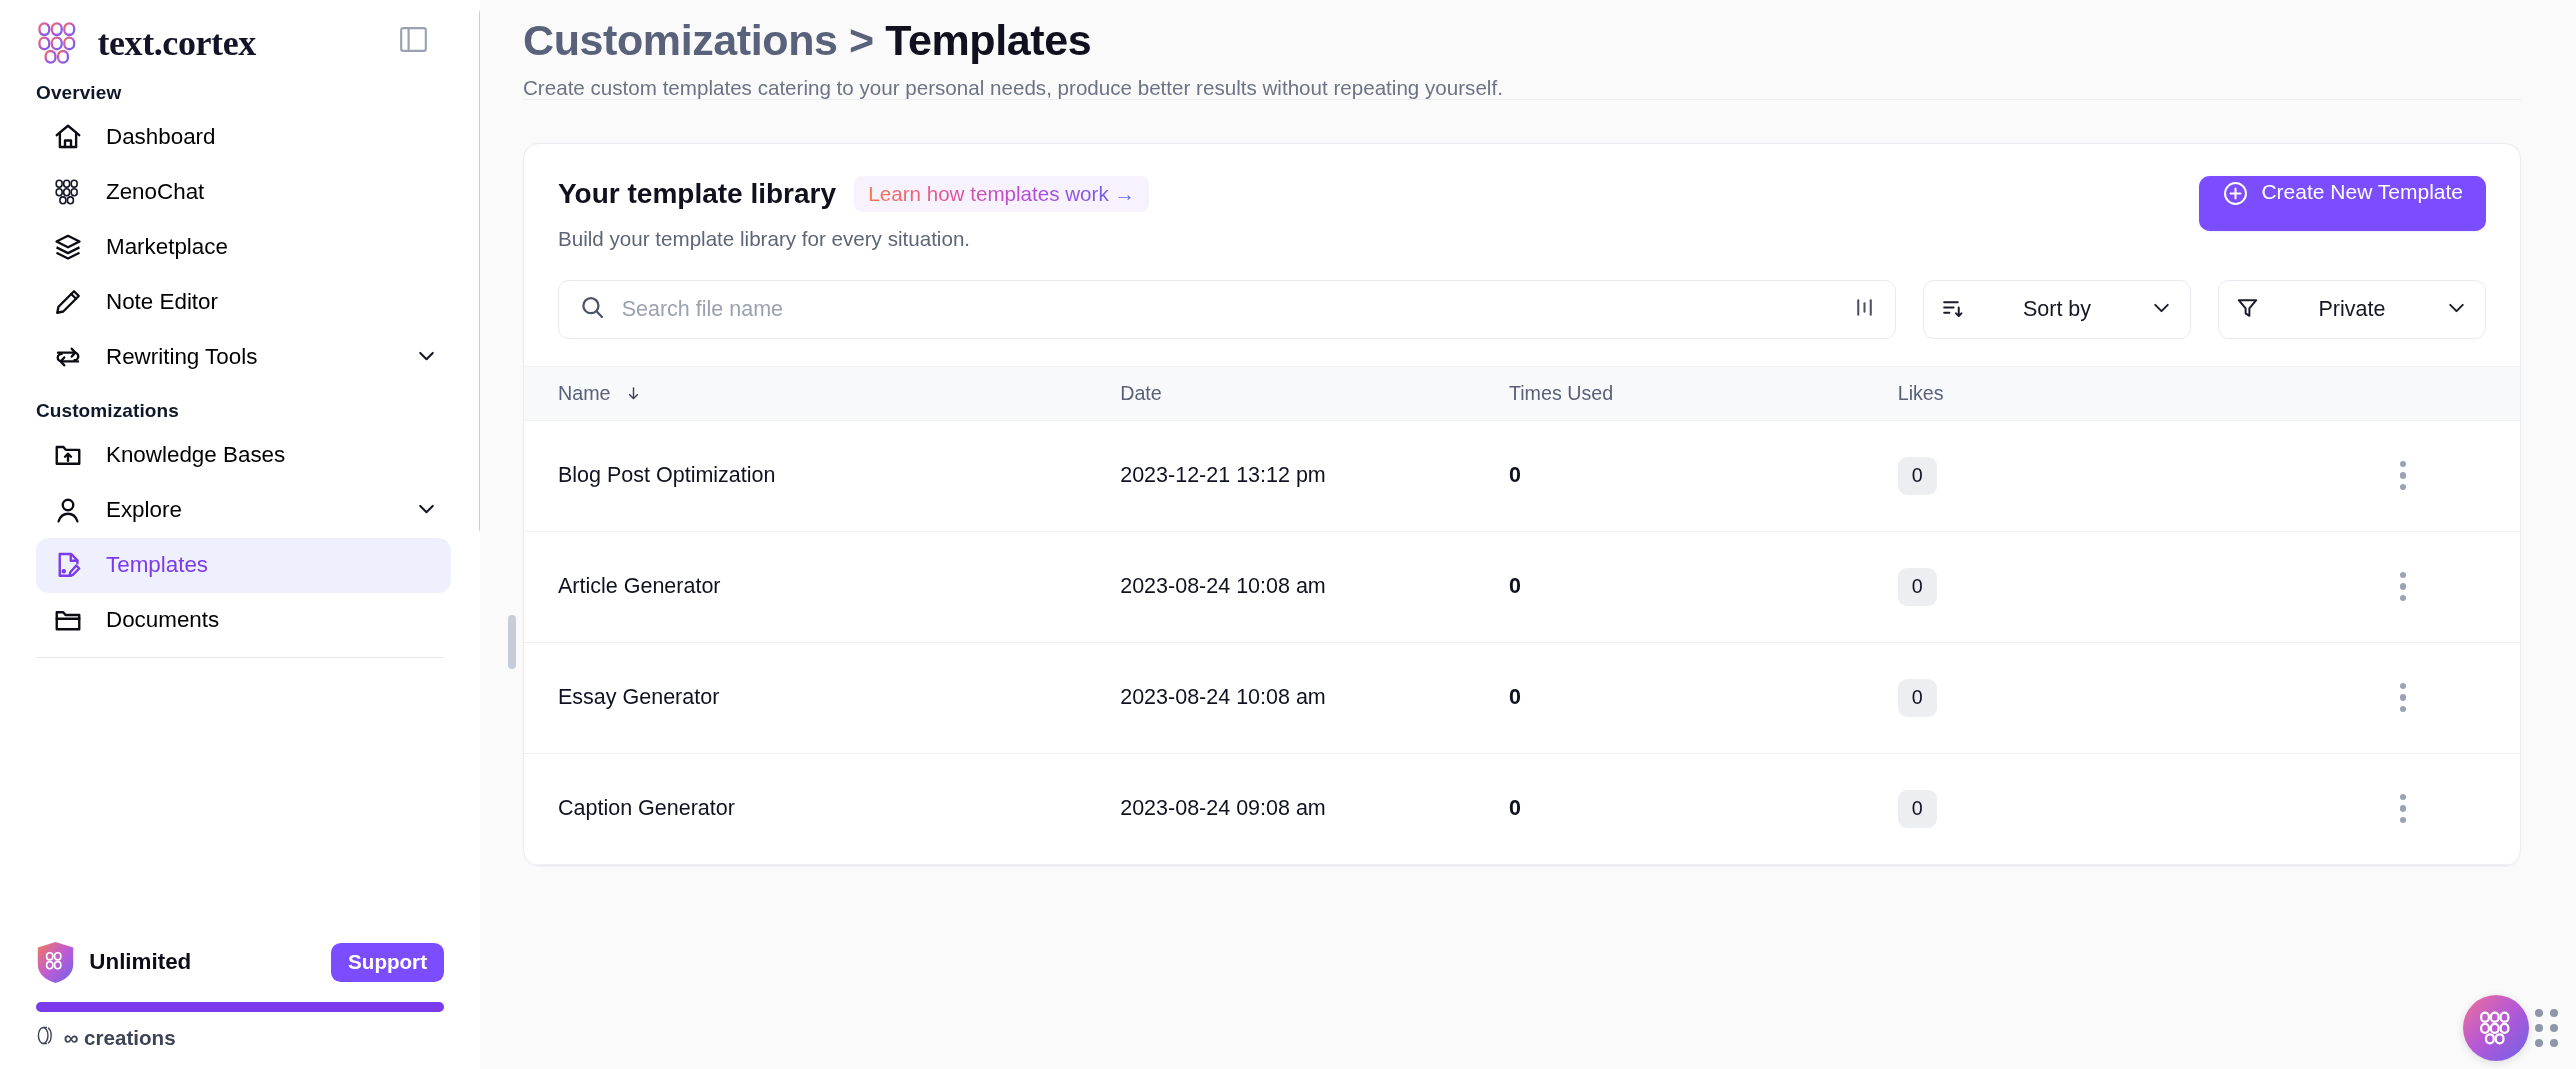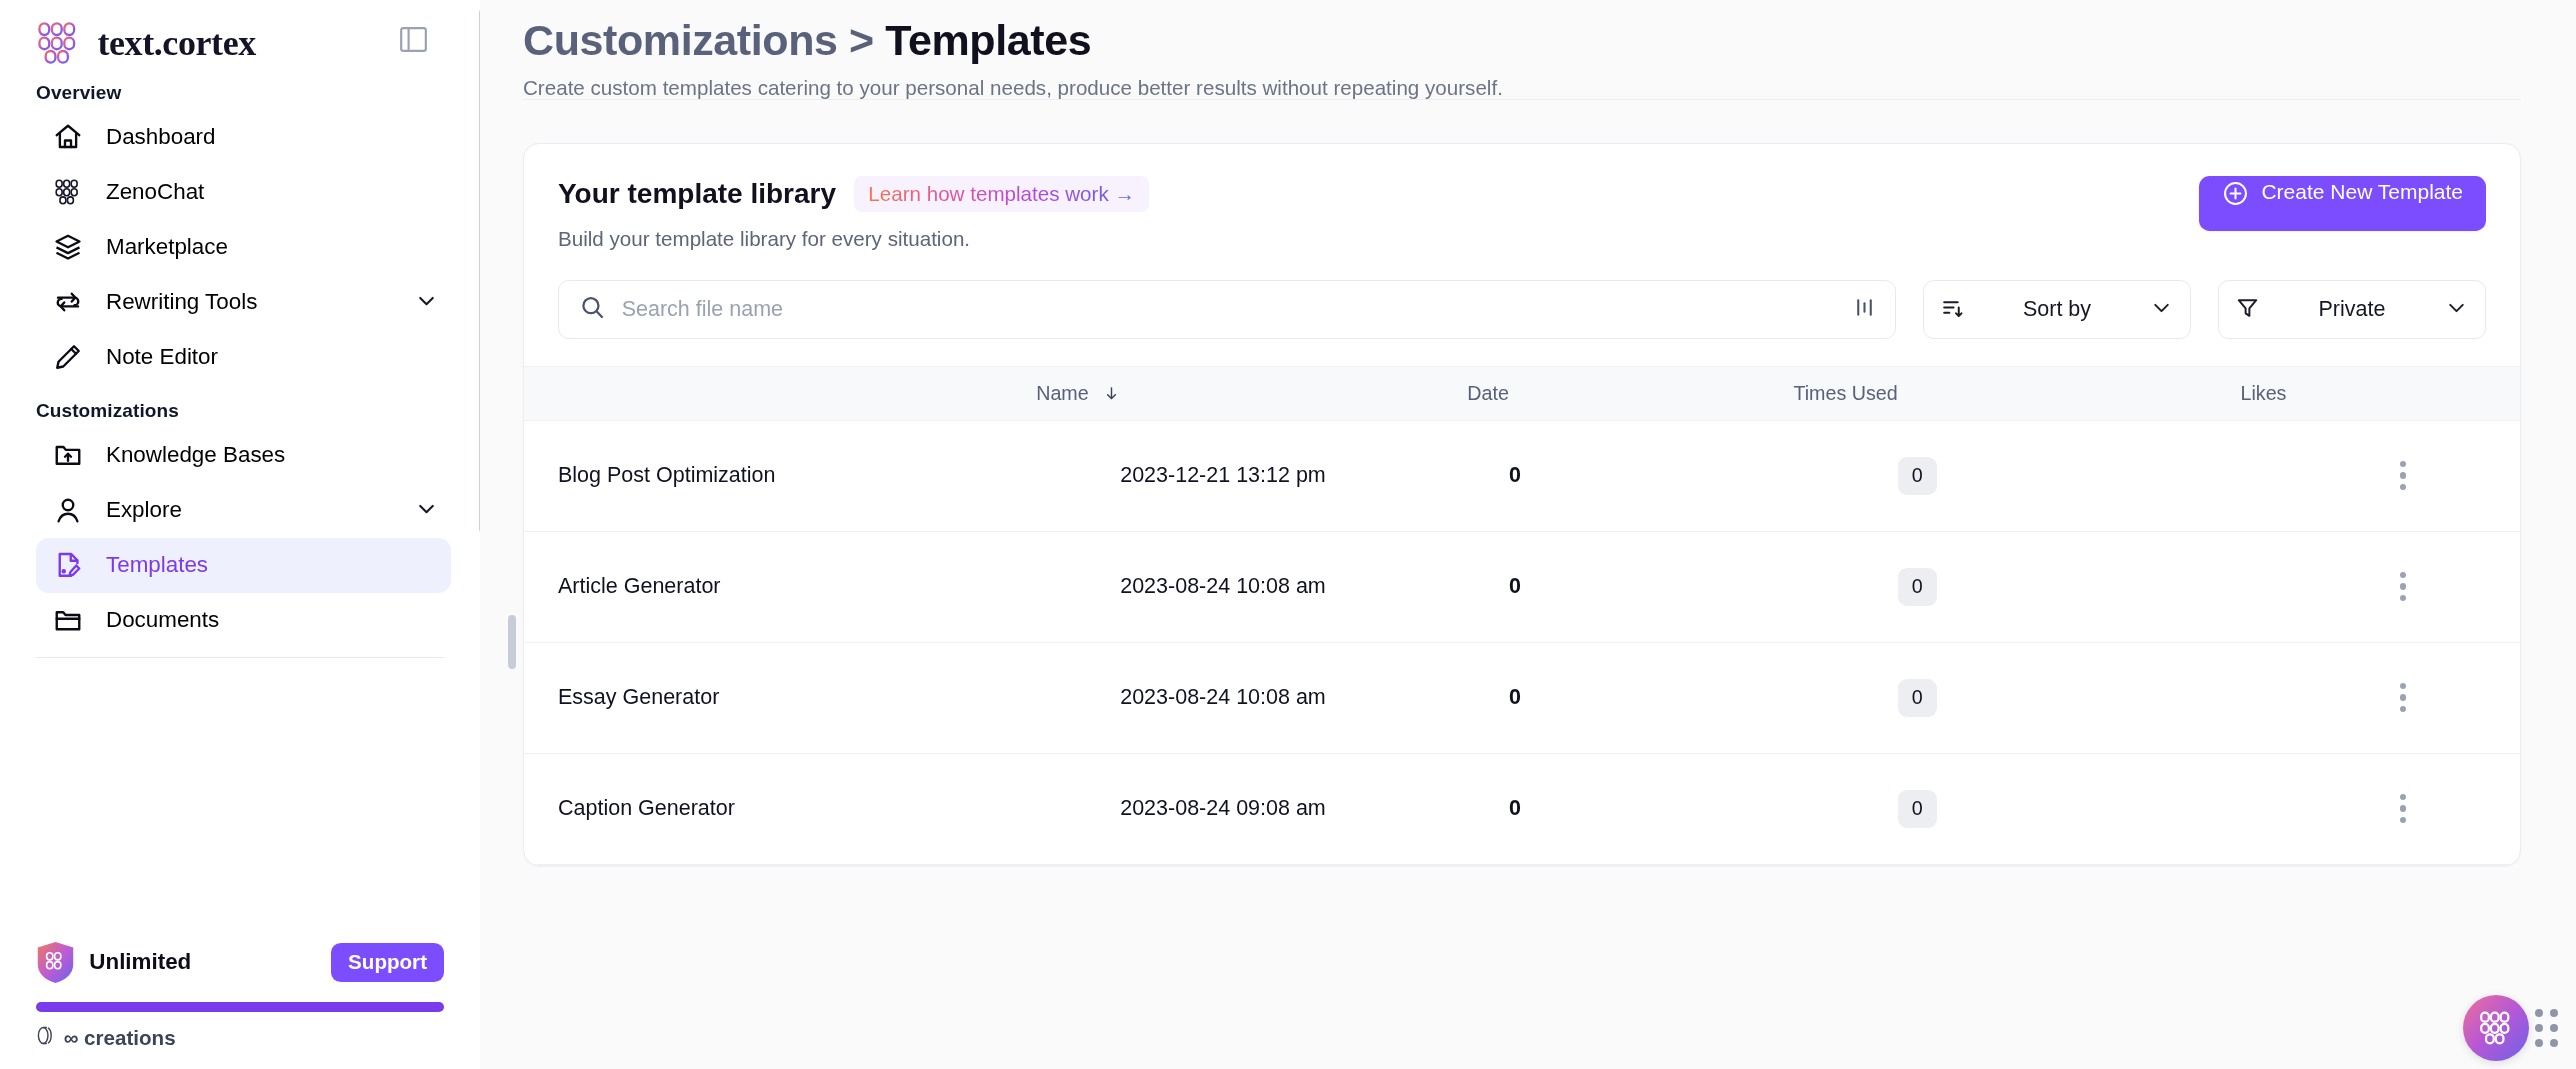--- a/index.html
+++ b/index.html
@@ -150,21 +150,21 @@
   }
   .search-input::placeholder { color: #9aa1b1; }
   .select-box {
     width: 268px; height: 59px; border: 0.9px solid #e7e9ef; border-radius: 10.7px;
     display: flex; align-items: center; padding: 0 16px; cursor: pointer; background:#fff;gap:8px;
   }
   .select-box .val { flex: 1 1 auto; text-align: center; font-size: 21.5px; color: #151722; }
 
   table.tpl { width: 100%; border-collapse: collapse; table-layout: fixed; }
   table.tpl thead th {
-    background: #f8f9fb; text-align: right; font-weight: normal;
+    background: #f8f9fb; text-align: left; font-weight: normal;
     font-size: 19.7px; color: #58607a; padding: 14.3px 0 14.3px 0; height: 54px;
     border-top: 0.9px solid #eef0f4; border-bottom: 0.9px solid #eef0f4;
   }
   .th-name { padding-left: 34px !important; }
   .th-name .sortarrow { margin-left: 9px; }
   table.tpl tbody td {
     border-bottom: 0.9px solid #eef0f4; height: 111px; font-size: 21.5px; color: #101221;
   }
   .td-name { padding-left: 34px; }
   .td-date { color: #6d7486; }
@@ -268,42 +268,42 @@
                 <path d="M2.8 12.3 12 16.9l9.2-4.6"></path>
                 <path d="M2.8 16.6 12 21.2l9.2-4.6"></path>
             </svg>
           </span>
           <span class="lbl">Marketplace</span>
         </div>
 
         <div class="nav-item">
           <span class="ico">
             <svg width="30" height="30" viewBox="0 0 24 24" fill="none" stroke="#0b0b14" stroke-width="1.9" stroke-linecap="round" stroke-linejoin="round">
+              <path d="M16.8 3.4 20.6 7.2 8.2 19.6 3.4 20.6l1-4.8z"></path>
+                <path d="M14.6 5.6 18.4 9.4"></path>
+            </svg>
+          </span>
+          <span class="lbl">Note Editor</span>
+        </div>
+
+        <div class="nav-item">
+          <span class="ico">
+            <svg width="30" height="30" viewBox="0 0 24 24" fill="none" stroke="#0b0b14" stroke-width="1.9" stroke-linecap="round" stroke-linejoin="round">
               <path d="M4 8.5h13.2a3 3 0 0 1 0 6"></path>
                 <path d="M15 5.4l2.8 3.1-2.8 3.1"></path>
               <path d="M20 15.5H6.8a3 3 0 0 1 0-6"></path>
                 <path d="M9 18.6l-2.8-3.1L9 12.4"></path>
             </svg>
           </span>
           <span class="lbl">Rewriting Tools</span>
           <span class="chev">
             <svg width="25" height="25" viewBox="0 0 24 24" fill="none" stroke="#16172a" stroke-width="2" stroke-linecap="round" stroke-linejoin="round">
                 <path d="M6 9.5l6 6 6-6"></path>
               </svg>
           </span>
-        </div>
-
-        <div class="nav-item">
-          <span class="ico">
-            <svg width="30" height="30" viewBox="0 0 24 24" fill="none" stroke="#0b0b14" stroke-width="1.9" stroke-linecap="round" stroke-linejoin="round">
-              <path d="M16.8 3.4 20.6 7.2 8.2 19.6 3.4 20.6l1-4.8z"></path>
-                <path d="M14.6 5.6 18.4 9.4"></path>
-            </svg>
-          </span>
-          <span class="lbl">Note Editor</span>
         </div>
       </div>
 
       <div class="nav-section-title">Customizations</div>
       <div class="nav-group">
 
         <div class="nav-item">
           <span class="ico">
             <svg width="30" height="30" viewBox="0 0 24 24" fill="none" stroke="#0b0b14" stroke-width="1.9" stroke-linecap="round" stroke-linejoin="round">
               <path d="M3 19V5.6h5.4l1.8 2.3H21V19z"></path>

